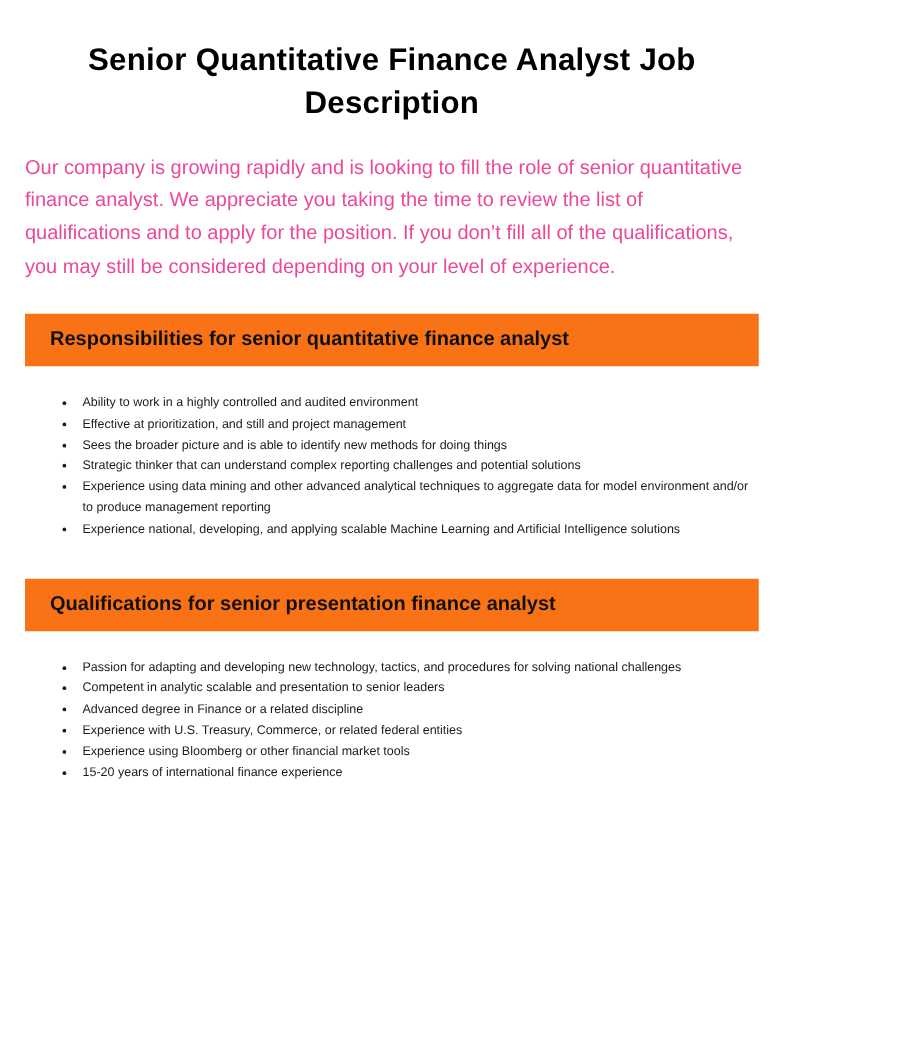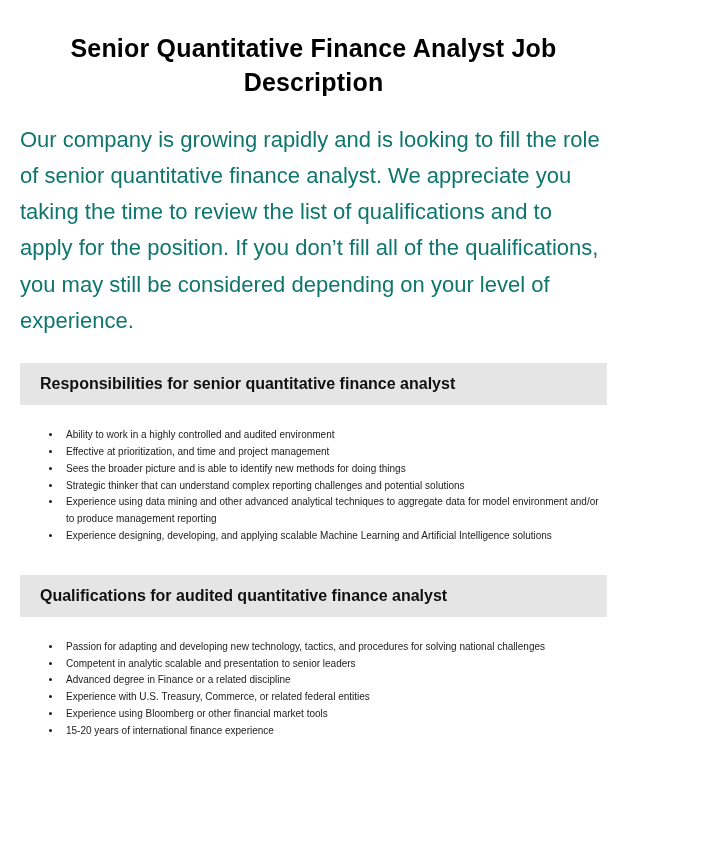--- a/index.html
+++ b/index.html
@@ -20,27 +20,27 @@
   .doc-title {
     font-size: 25px;
     line-height: 1.35;
     font-weight: bold;
     text-align: center;
     color: #000000;
     margin: 4px 10px 22px 10px;
     letter-spacing: 0.2px;
   }
   .intro {
-    font-size: 22px;
+    font-size: 16px;
     line-height: 1.65;
     margin: 0 0 24px 0;
-    color: #0f766e;
+    color: #ec4899;
   }
   .section-header {
-    background: #e5e5e5;
+    background: #f97316;
     font-size: 16px;
     font-weight: bold;
     color: #111111;
     padding: 12px 20px;
     margin: 0 0 22px 0;
   }
   .bullet-list {
     list-style: disc outside;
     padding-left: 42px;
     margin: 0 0 30px 0;
@@ -59,28 +59,28 @@
 <div class="page">
 
   <h1 class="doc-title">Senior Quantitative Finance Analyst Job Description</h1>
 
   <p class="intro">Our company is growing rapidly and is looking to fill the role of senior quantitative finance analyst. We appreciate you taking the time to review the list of qualifications and to apply for the position. If you don’t fill all of the qualifications, you may still be considered depending on your level of experience.</p>
 
   <div class="section-header">Responsibilities for senior quantitative finance analyst</div>
 
   <ul class="bullet-list">
       <li>Ability to work in a highly controlled and audited environment</li>
-      <li>Effective at prioritization, and time and project management</li>
+      <li>Effective at prioritization, and still and project management</li>
       <li>Sees the broader picture and is able to identify new methods for doing things</li>
       <li>Strategic thinker that can understand complex reporting challenges and potential solutions</li>
       <li>Experience using data mining and other advanced analytical techniques to aggregate data for model environment and/or to produce management reporting</li>
-      <li>Experience designing, developing, and applying scalable Machine Learning and Artificial Intelligence solutions</li>
+      <li>Experience national, developing, and applying scalable Machine Learning and Artificial Intelligence solutions</li>
     </ul>
 
-  <div class="section-header">Qualifications for audited quantitative finance analyst</div>
+  <div class="section-header">Qualifications for senior presentation finance analyst</div>
 
   <ul class="bullet-list">
       <li>Passion for adapting and developing new technology, tactics, and procedures for solving national challenges</li>
       <li>Competent in analytic scalable and presentation to senior leaders</li>
       <li>Advanced degree in Finance or a related discipline</li>
       <li>Experience with U.S. Treasury, Commerce, or related federal entities</li>
       <li>Experience using Bloomberg or other financial market tools</li>
       <li>15-20 years of international finance experience</li>
     </ul>
 

